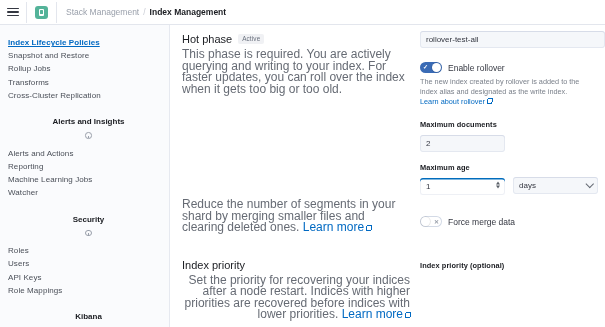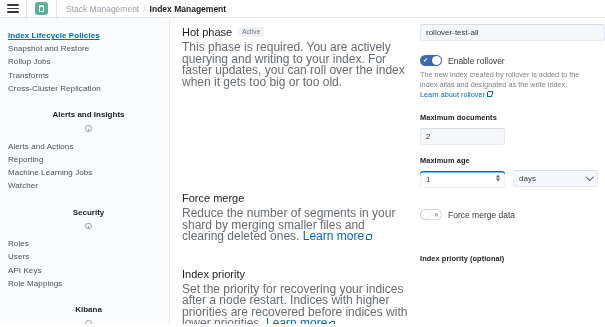--- a/index.html
+++ b/index.html
@@ -7,21 +7,21 @@
     width: 605px; height: 327px;
     overflow: hidden;
     font-family: "Liberation Sans", sans-serif;
     background: #ffffff;
     color: #343741;
     -webkit-font-smoothing: antialiased;
   }
 
   
   .header {
-    height: 18px;
+    height: 25px;
     display: flex;
     align-items: center;
     border-bottom: 1px solid #e3e6ed;
     background: #ffffff;
     padding-left: 5px;
     position: relative;
     z-index: 5;
   }
   .hamburger {
     width: 16px; height: 14px;
@@ -367,29 +367,26 @@
 
         <div class="section" style="margin-bottom:104px;">
           <div class="sec-title-row">
             <span class="sec-title">Hot phase</span>
             <span class="badge">Active</span>
           </div>
           <div class="sec-desc">This phase is required. You are actively querying and writing to your index. For faster updates, you can roll over the index when it gets too big or too old.</div>
         </div>
 
         <div class="section" style="margin-bottom:25px;">
-          <div class="sec-title-row">
-            <span class="sec-title">Force merge</span>
-          </div>
           <div class="sec-desc">
             <span>Reduce the number of segments in your shard by merging smaller files and clearing deleted ones. </span><a class="link">Learn more</a><span class="ext-ico"></span>
           </div>
         </div>
 
-        <div class="section" style="margin-bottom:2px;">
+        <div class="section" style="margin-bottom:2px;text-align:right;">
           <div class="sec-title-row">
             <span class="sec-title">Index priority</span>
           </div>
           <div class="sec-desc">
             <span>Set the priority for recovering your indices after a node restart. Indices with higher priorities are recovered before indices with lower priorities. </span><a class="link">Learn more</a><span class="ext-ico"></span>
           </div>
         </div>
 
       </div>
 

